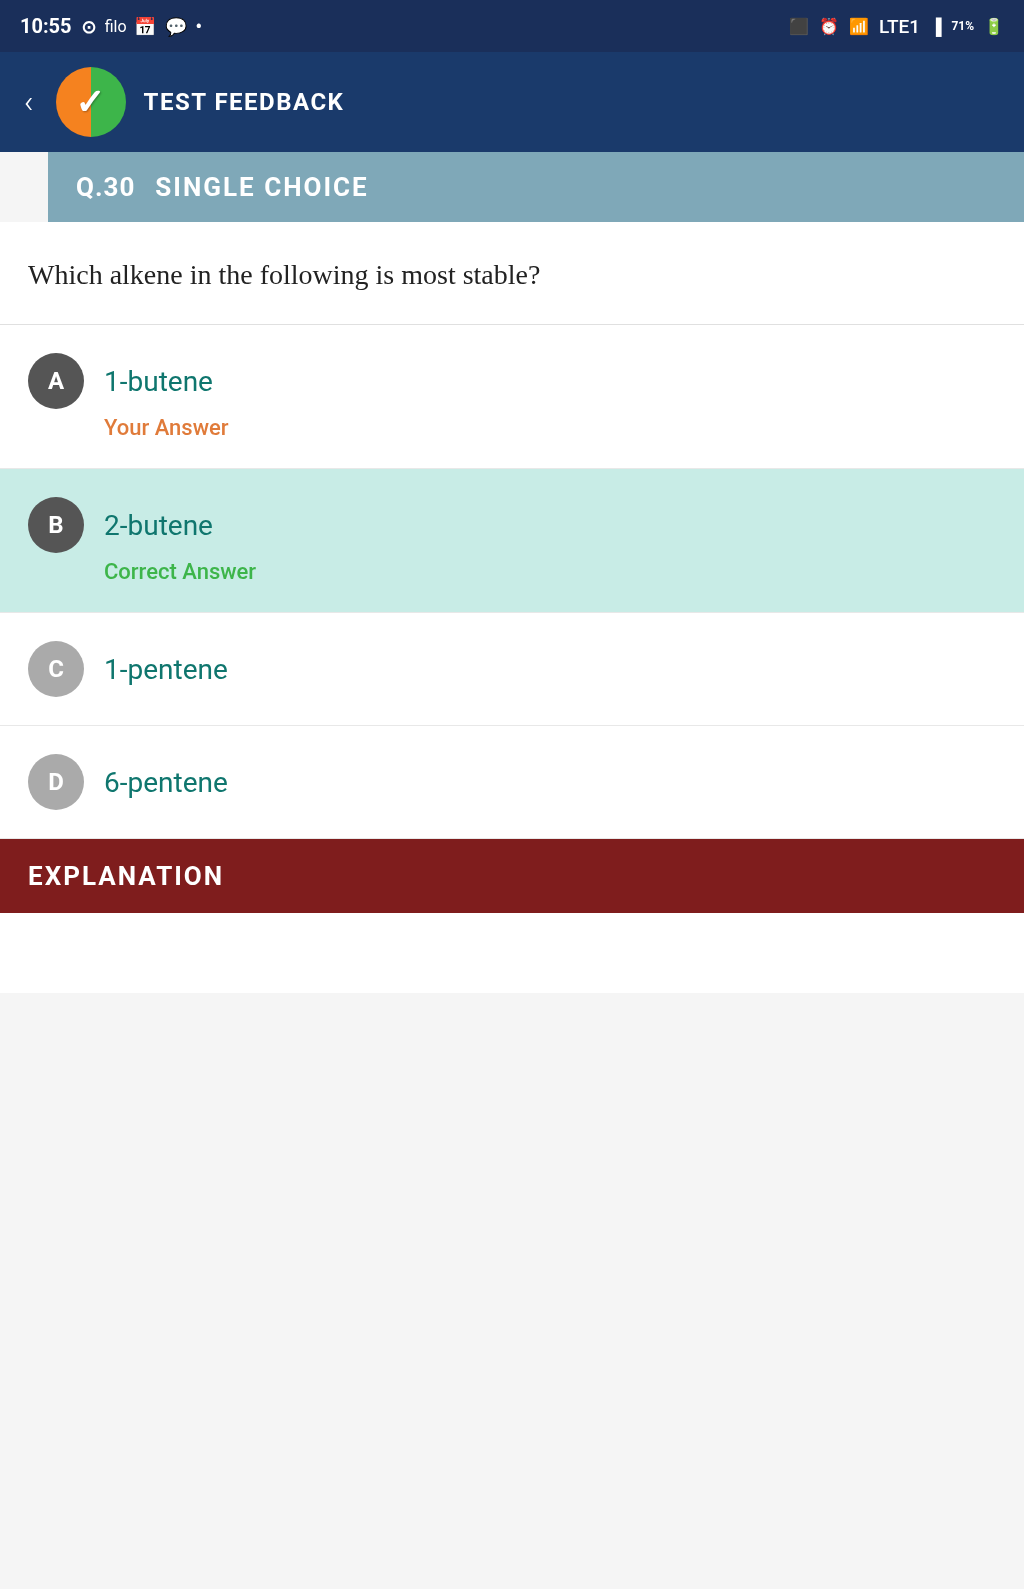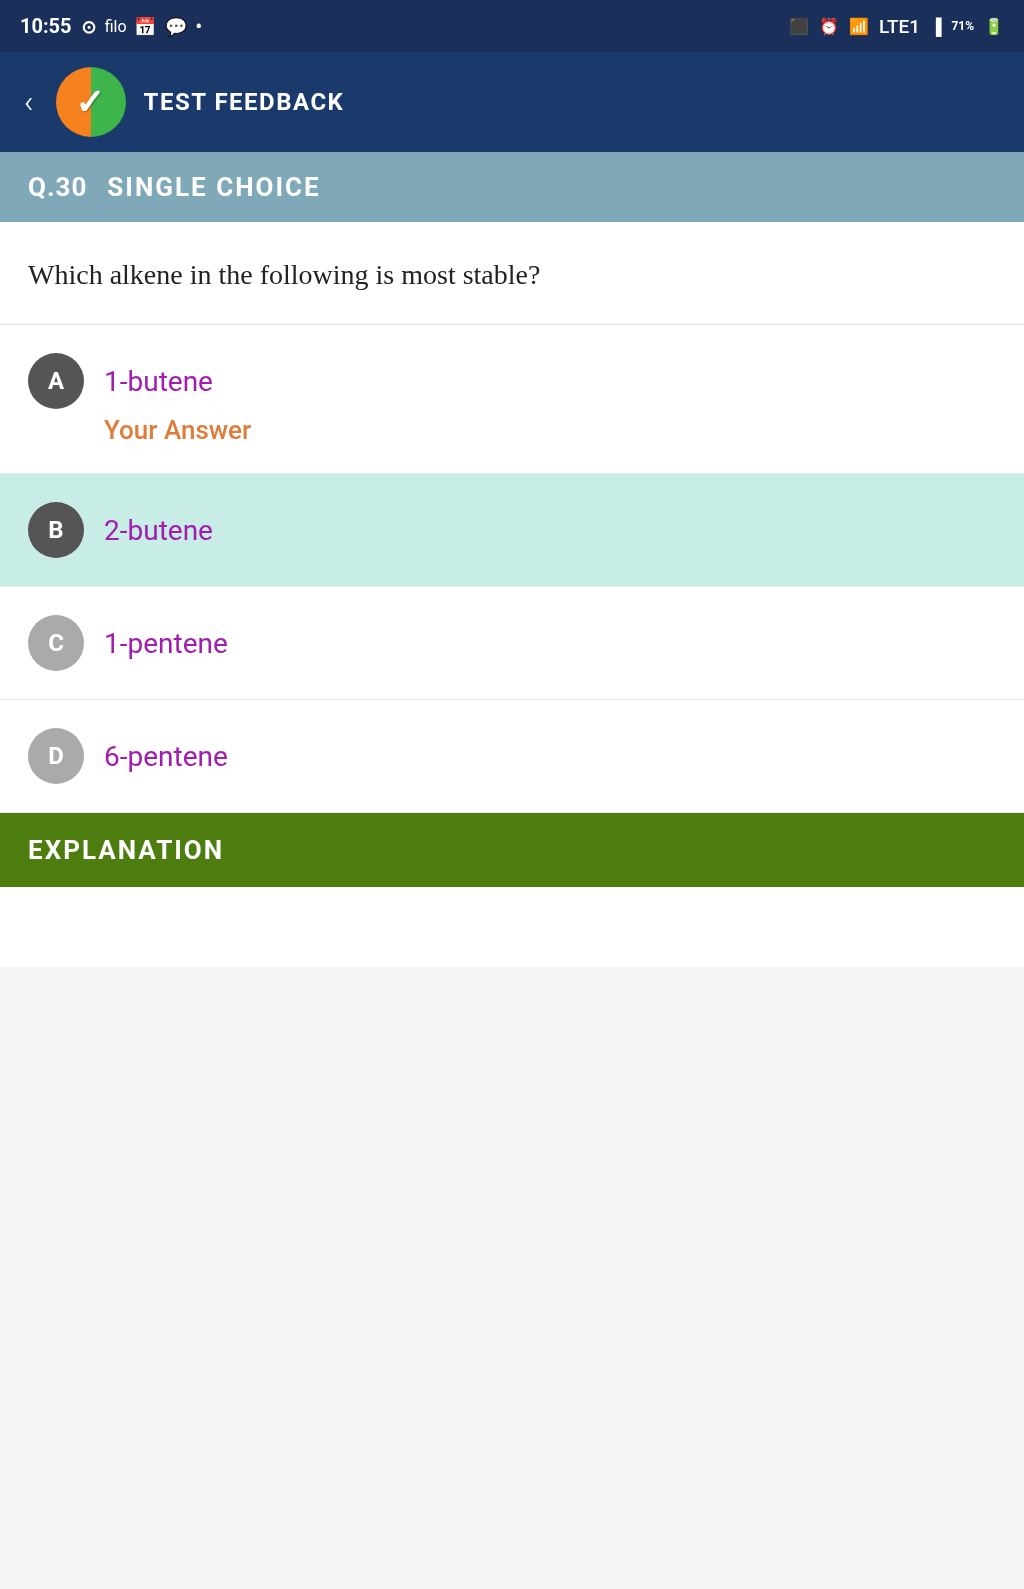--- a/index.html
+++ b/index.html
@@ -100,20 +100,21 @@
       letter-spacing: 1.5px;
     }
 
     
     .question-header {
       background: #7fa8b8;
       padding: 20px 28px;
       display: flex;
       align-items: center;
       gap: 20px;
+      margin-left: 48px;
     }
     .question-number {
       color: white;
       font-size: 26px;
       font-weight: 700;
       letter-spacing: 1px;
     }
     .question-type {
       color: white;
       font-size: 26px;
@@ -164,38 +165,38 @@
       flex-shrink: 0;
     }
     .option-circle.dark {
       background: #555;
     }
     .option-circle.light {
       background: #aaa;
     }
     .option-text {
       font-size: 28px;
-      color: #a21caf;
+      color: #0f766e;
       font-weight: 400;
     }
     .answer-label {
-      font-size: 26px;
+      font-size: 22px;
       font-weight: 500;
       margin-left: 76px;
     }
     .your-answer-label {
       color: #e07b3a;
     }
     .correct-answer-label {
       color: #3db54a;
     }
 
     
     .explanation-section {
-      background: #4d7c0f;
+      background: #7f1d1d;
       padding: 22px 28px;
       margin-top: auto;
     }
     .explanation-title {
       color: white;
       font-size: 26px;
       font-weight: 700;
       letter-spacing: 2px;
     }
 
@@ -265,20 +266,21 @@
     <span class="answer-label your-answer-label">Your Answer</span>
   </div>
 
   <div class="option correct-answer-bg">
     <div class="option-row">
       <div class="option-circle dark">
         <span>B</span>
       </div>
       <span class="option-text">2-butene</span>
     </div>
+    <span class="answer-label correct-answer-label">Correct Answer</span>
   </div>
 
   <div class="option">
     <div class="option-row">
       <div class="option-circle light">
         <span>C</span>
       </div>
       <span class="option-text">1-pentene</span>
     </div>
   </div>

